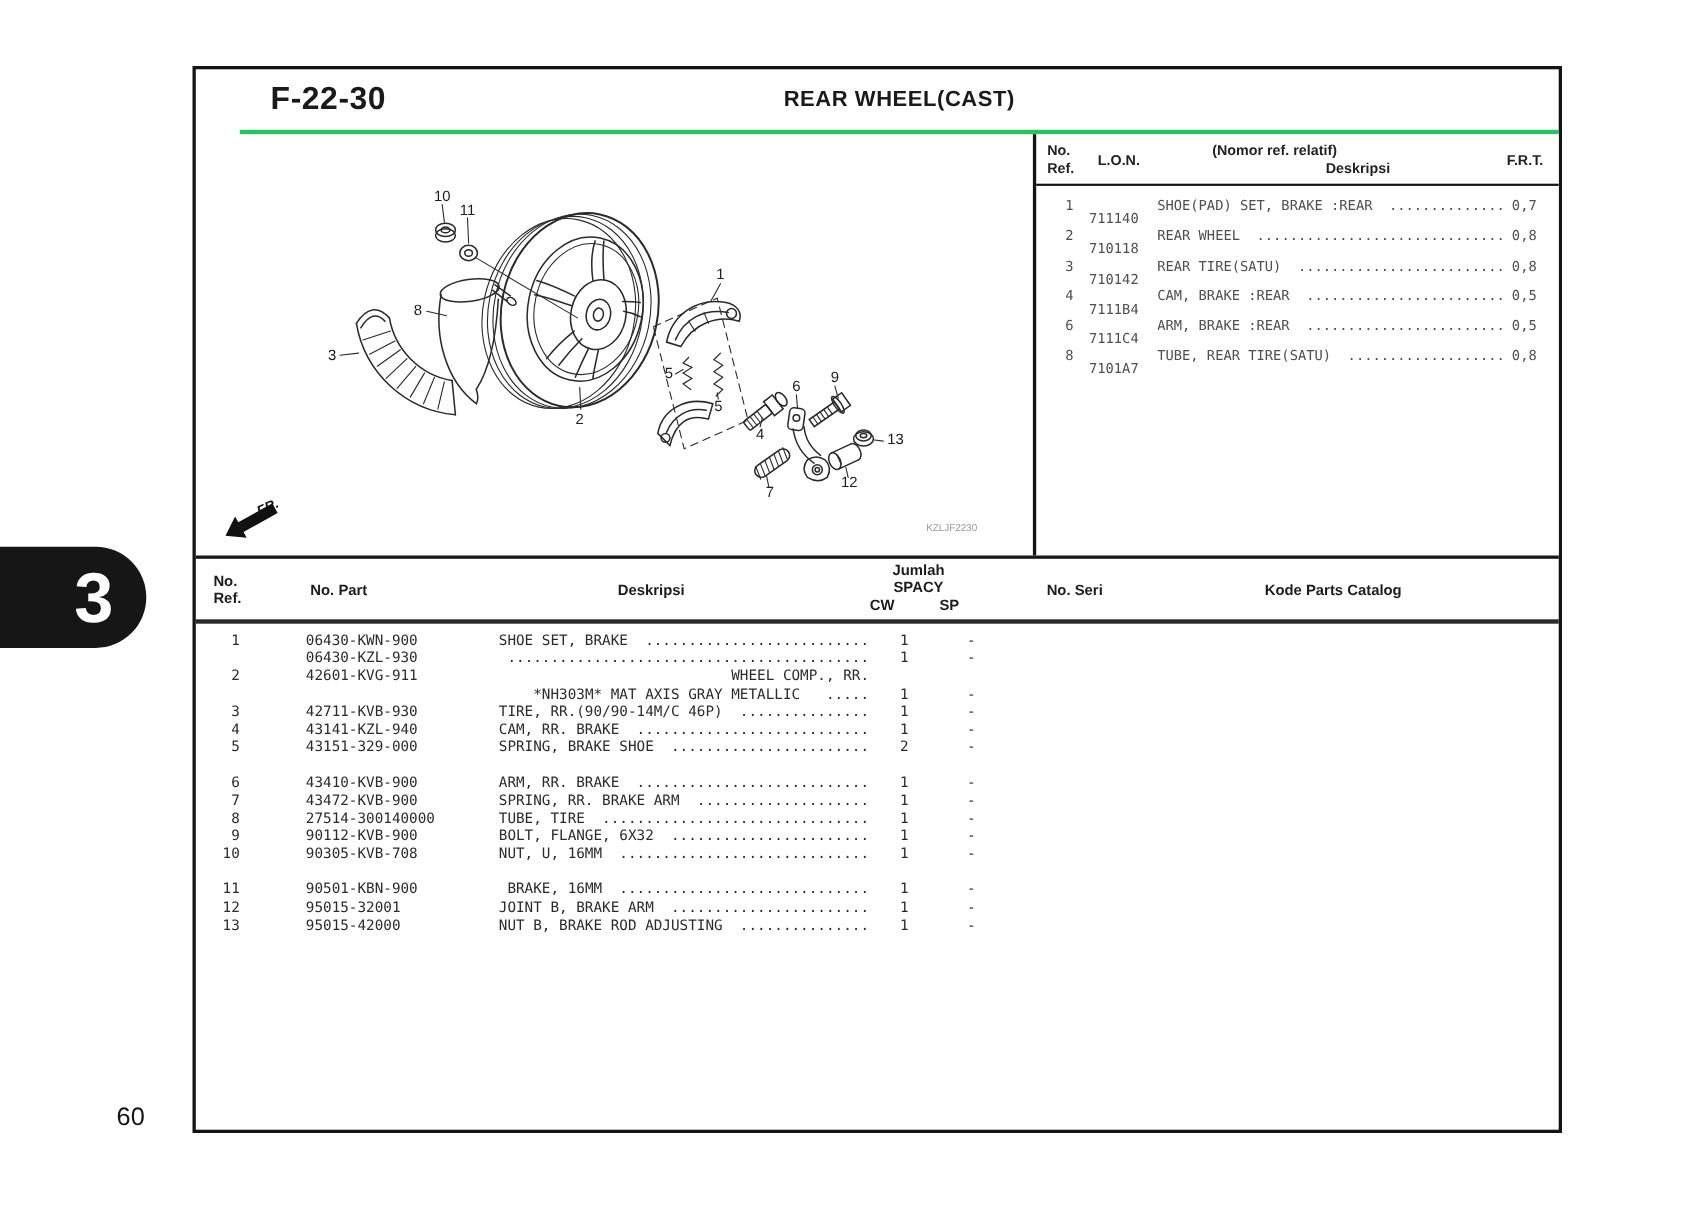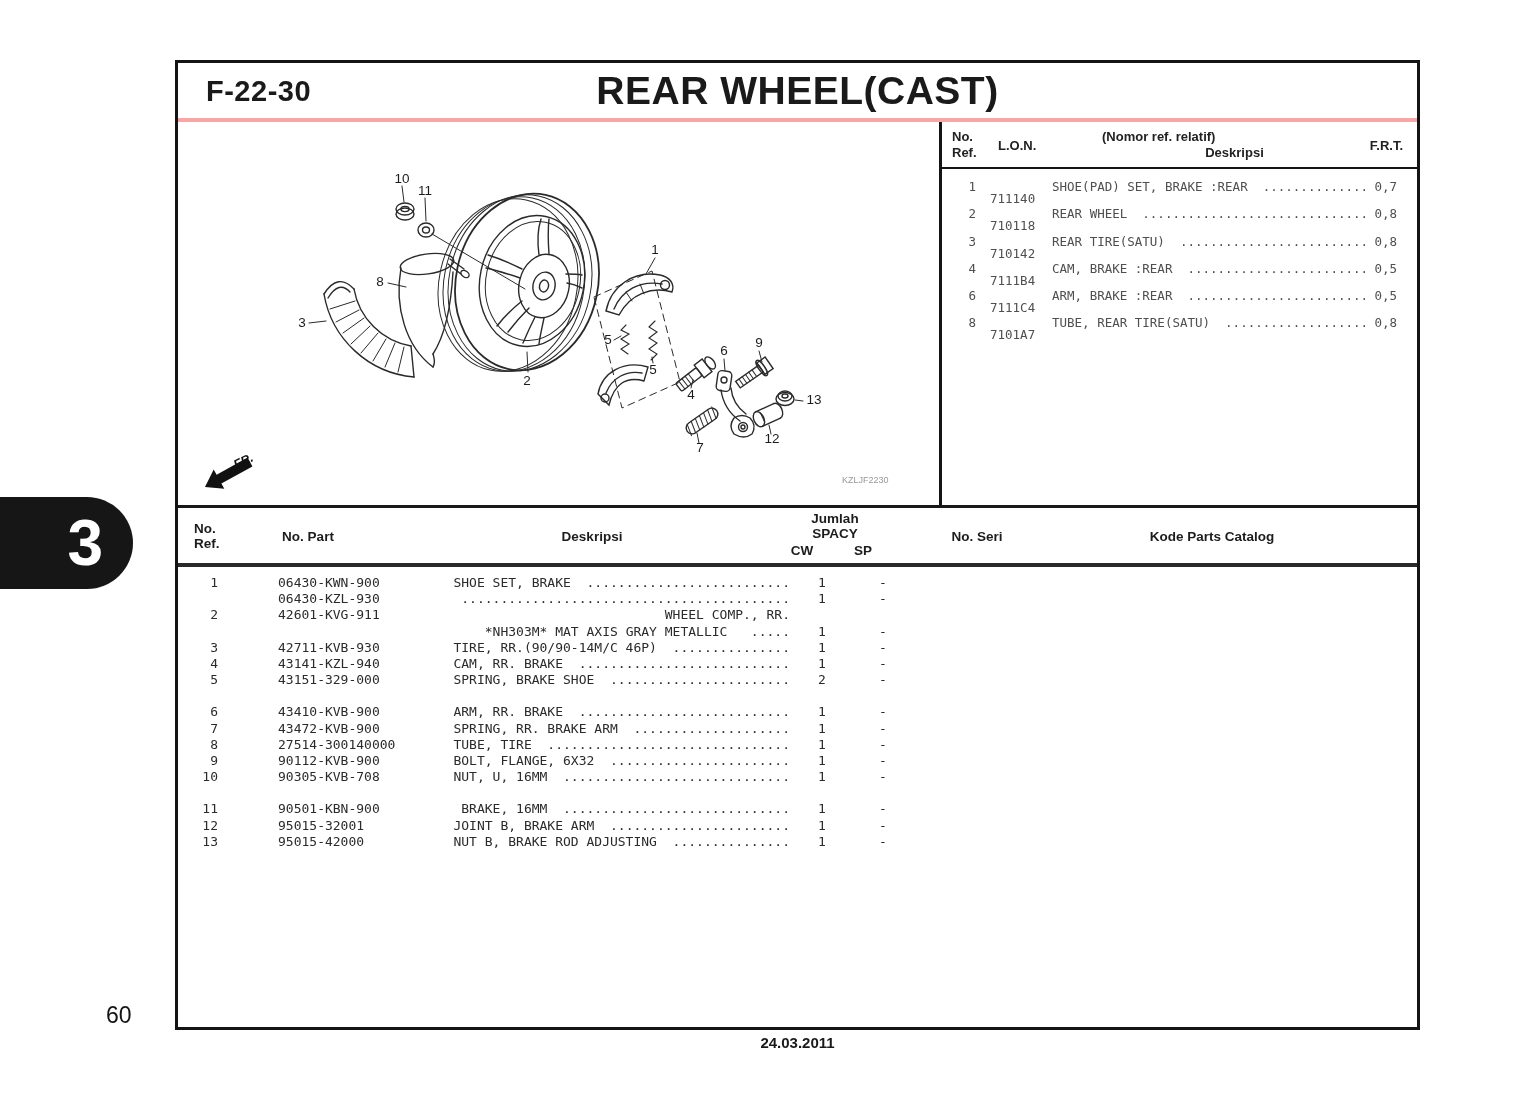--- a/index.html
+++ b/index.html
@@ -1,25 +1,25 @@
 <!DOCTYPE html>
 <html><head>
 <meta charset="utf-8">
 <style>
   html,body{margin:0;padding:0;background:#fff;}
   .canvas{position:relative;width:1536px;height:1095px;background:#ffffff;overflow:hidden;
           font-family:"Liberation Sans",sans-serif;color:#1a1a1a;}
   .frame{position:absolute;left:175px;top:60px;width:1245px;height:970px;
          border:3px solid #141414;box-sizing:border-box;background:#fff;}
   
-  .title-band{position:relative;height:55px;border-bottom:4px solid #fca5a5;}
+  .title-band{position:relative;height:55px;border-bottom:4px solid #22c55e;margin-left:40px;}
   .sec-code{position:absolute;left:28px;top:50%;transform:translateY(-50%);
             font-size:29px;font-weight:bold;letter-spacing:.5px;}
   .page-title{position:absolute;left:0;right:0;top:50%;transform:translateY(-50%);
-              text-align:center;font-size:39px;font-weight:bold;letter-spacing:.5px;}
+              text-align:center;font-size:20px;font-weight:bold;letter-spacing:.5px;}
   
   .content-row{position:relative;height:383px;}
   .diagram-svg{position:absolute;left:0;top:0;}
   .lon-panel{position:absolute;right:0;top:0;width:478px;height:383px;
              border-left:3px solid #141414;box-sizing:border-box;background:#fff;}
   .lon-head{display:grid;grid-template-columns:46px 86px 1fr 64px;align-items:center;
             padding:7px 14px 6px 10px;border-bottom:2px solid #141414;
             font-size:13px;font-weight:bold;color:#222;}
   .pre2{white-space:pre-line;line-height:16px;}
   .lon-note{line-height:16px;padding-left:18px;}
@@ -284,15 +284,14 @@
         <div class="prow"><span class="c-ref">12</span><span class="c-part">95015-32001</span><span class="c-desc"><span>JOINT B, BRAKE ARM</span><span>  .......................</span></span><span class="c-cw">1</span><span class="c-sp">-</span></div>
         <div class="prow"><span class="c-ref">13</span><span class="c-part">95015-42000</span><span class="c-desc"><span>NUT B, BRAKE ROD ADJUSTING</span><span>  ...............</span></span><span class="c-cw">1</span><span class="c-sp">-</span></div>
       </div>
     </div>
   </div>
 
   <div class="chapter-tab">
     <span class="chapter-num">3</span>
   </div>
   <div class="page-num">60</div>
-  <div class="footer-date">24.03.2011</div>
 
 </div>
 
 </body></html>

